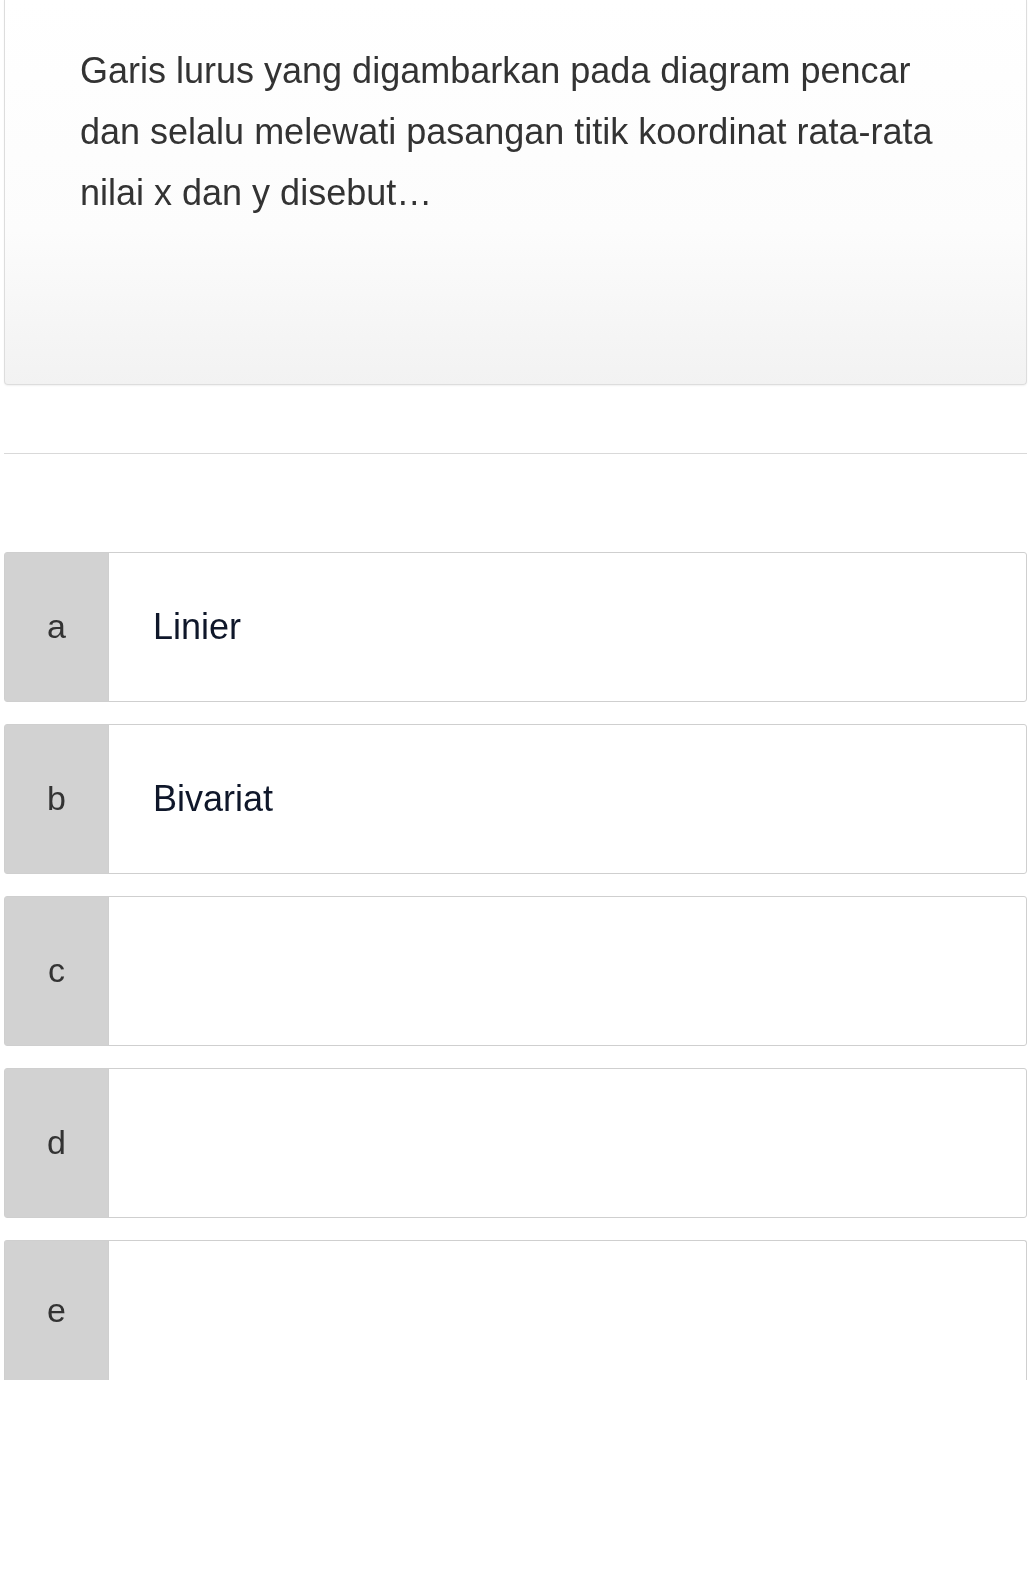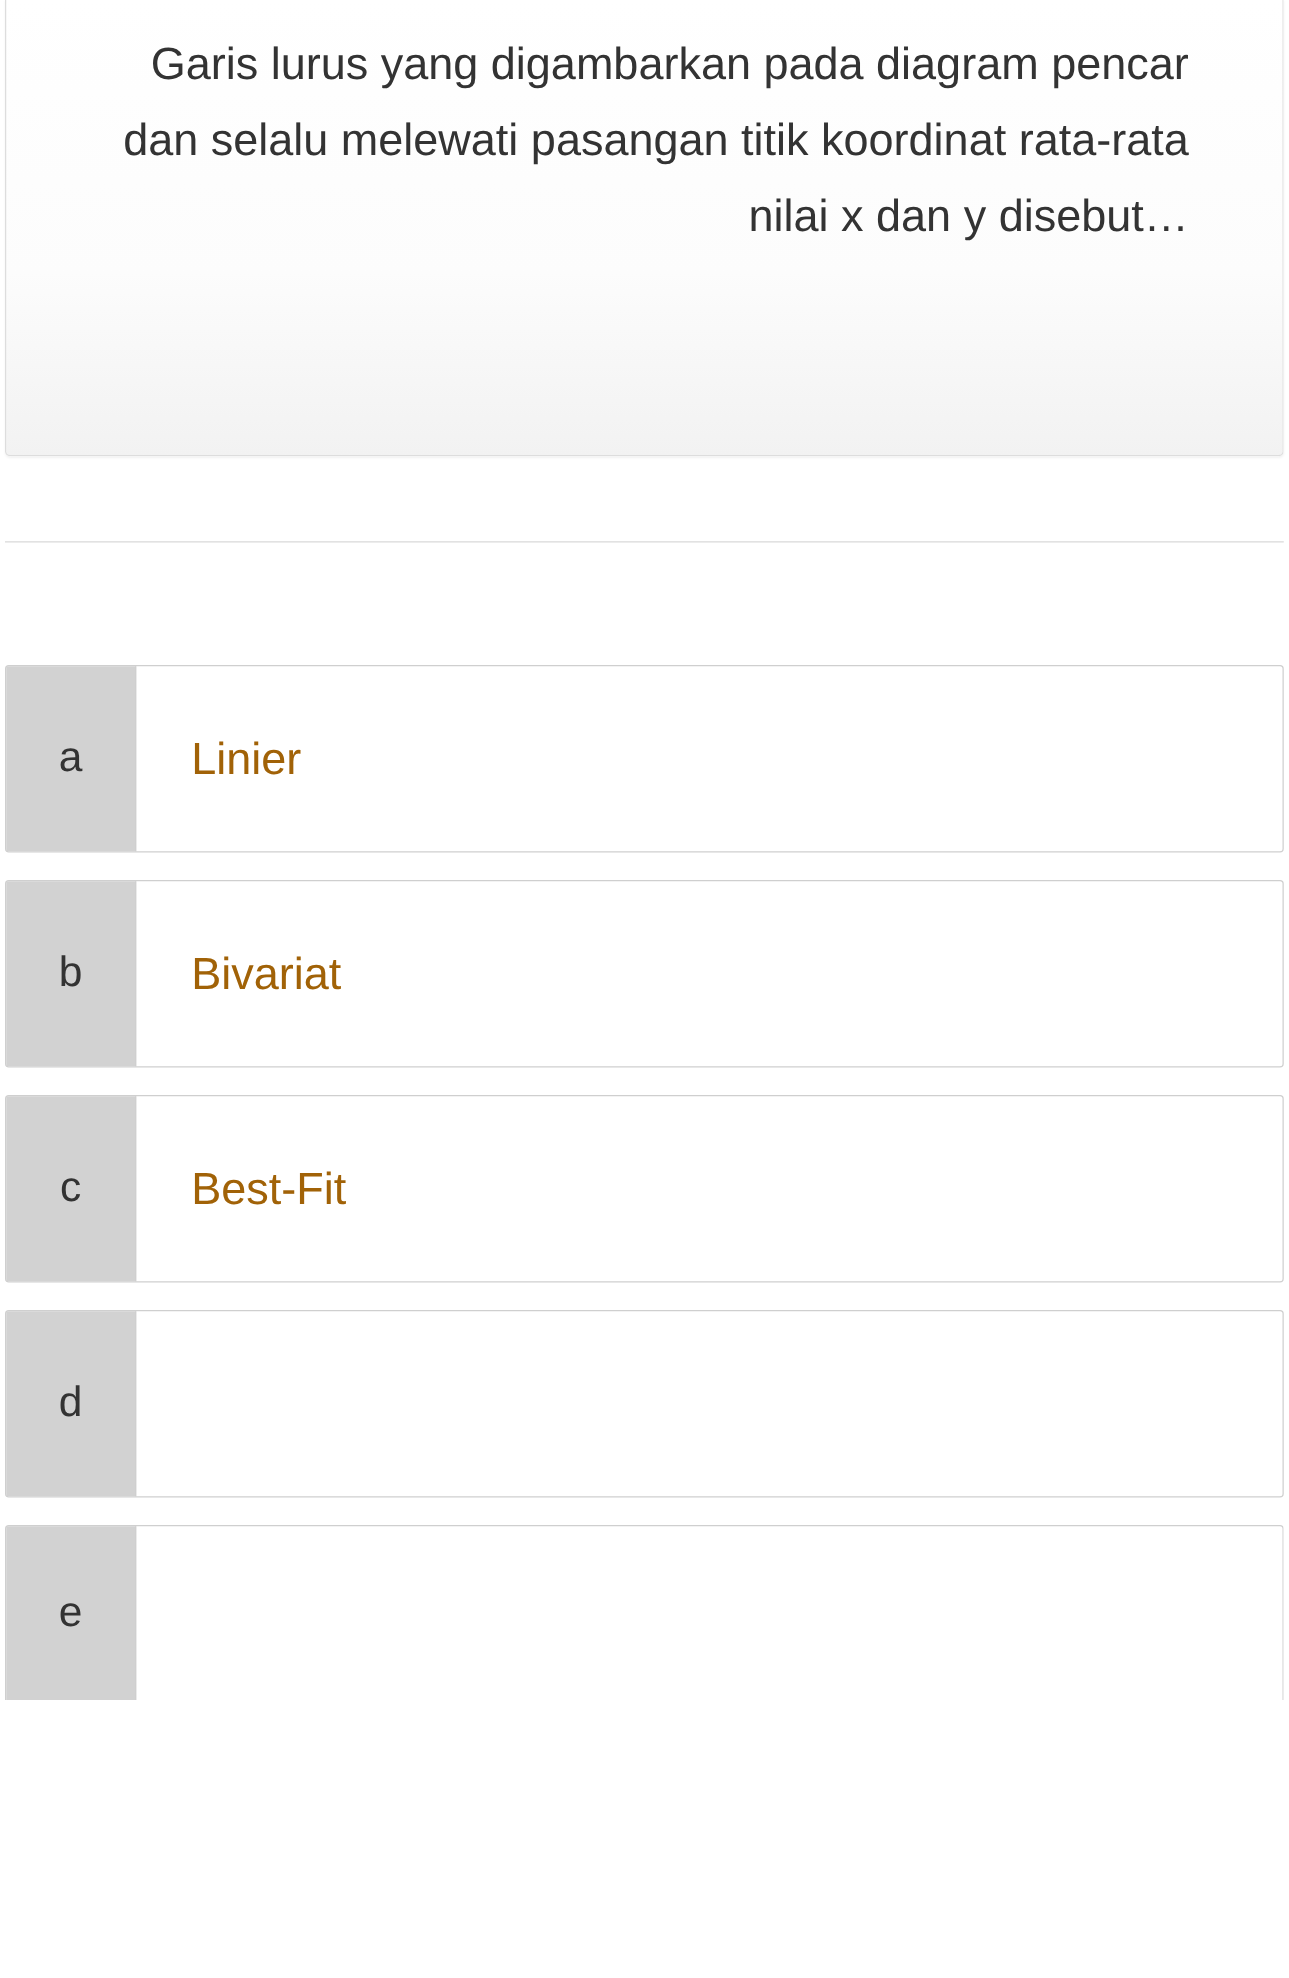--- a/index.html
+++ b/index.html
@@ -8,23 +8,22 @@
     font-family: "Helvetica Neue", Helvetica, Arial, sans-serif;
     background: #ffffff;
     color: #333333;
   }
   .question-card {
     margin: 0 4px;
     border: 1px solid #dddddd;
     border-top: none;
     border-radius: 0 0 4px 4px;
     background: linear-gradient(to bottom, #ffffff 0%, #fcfcfc 60%, #f2f2f2 100%);
-    padding: 20px 75px 160px 75px;
+    padding: 40px 75px 160px 75px;
     box-shadow: 0 1px 2px rgba(0,0,0,0.06);
-    text-align: right;
   }
   .question-text {
     font-size: 36px;
     line-height: 1.7;
     color: #333333;
     font-weight: 400;
   }
   .divider {
     border: none;
     border-top: 1px solid #d9d9d9;
@@ -54,21 +53,21 @@
     font-size: 34px;
     color: #333333;
     border-right: 1px solid #cfcfcf;
   }
   .option-text {
     flex: 1;
     display: flex;
     align-items: center;
     padding: 0 44px;
     font-size: 36px;
-    color: #a16207;
+    color: #0f172a;
   }
   .option.last {
     min-height: 140px;
     border-bottom: none;
     border-bottom-left-radius: 0;
     border-bottom-right-radius: 0;
   }
 </style>
 </head>
 <body>
@@ -86,21 +85,20 @@
     <div class="option-text">Linier</div>
   </div>
 
   <div class="option">
     <div class="option-letter">b</div>
     <div class="option-text">Bivariat</div>
   </div>
 
   <div class="option">
     <div class="option-letter">c</div>
-    <div class="option-text">Best-Fit</div>
   </div>
 
   <div class="option">
     <div class="option-letter">d</div>
   </div>
 
   <div class="option last">
     <div class="option-letter">e</div>
   </div>
 

